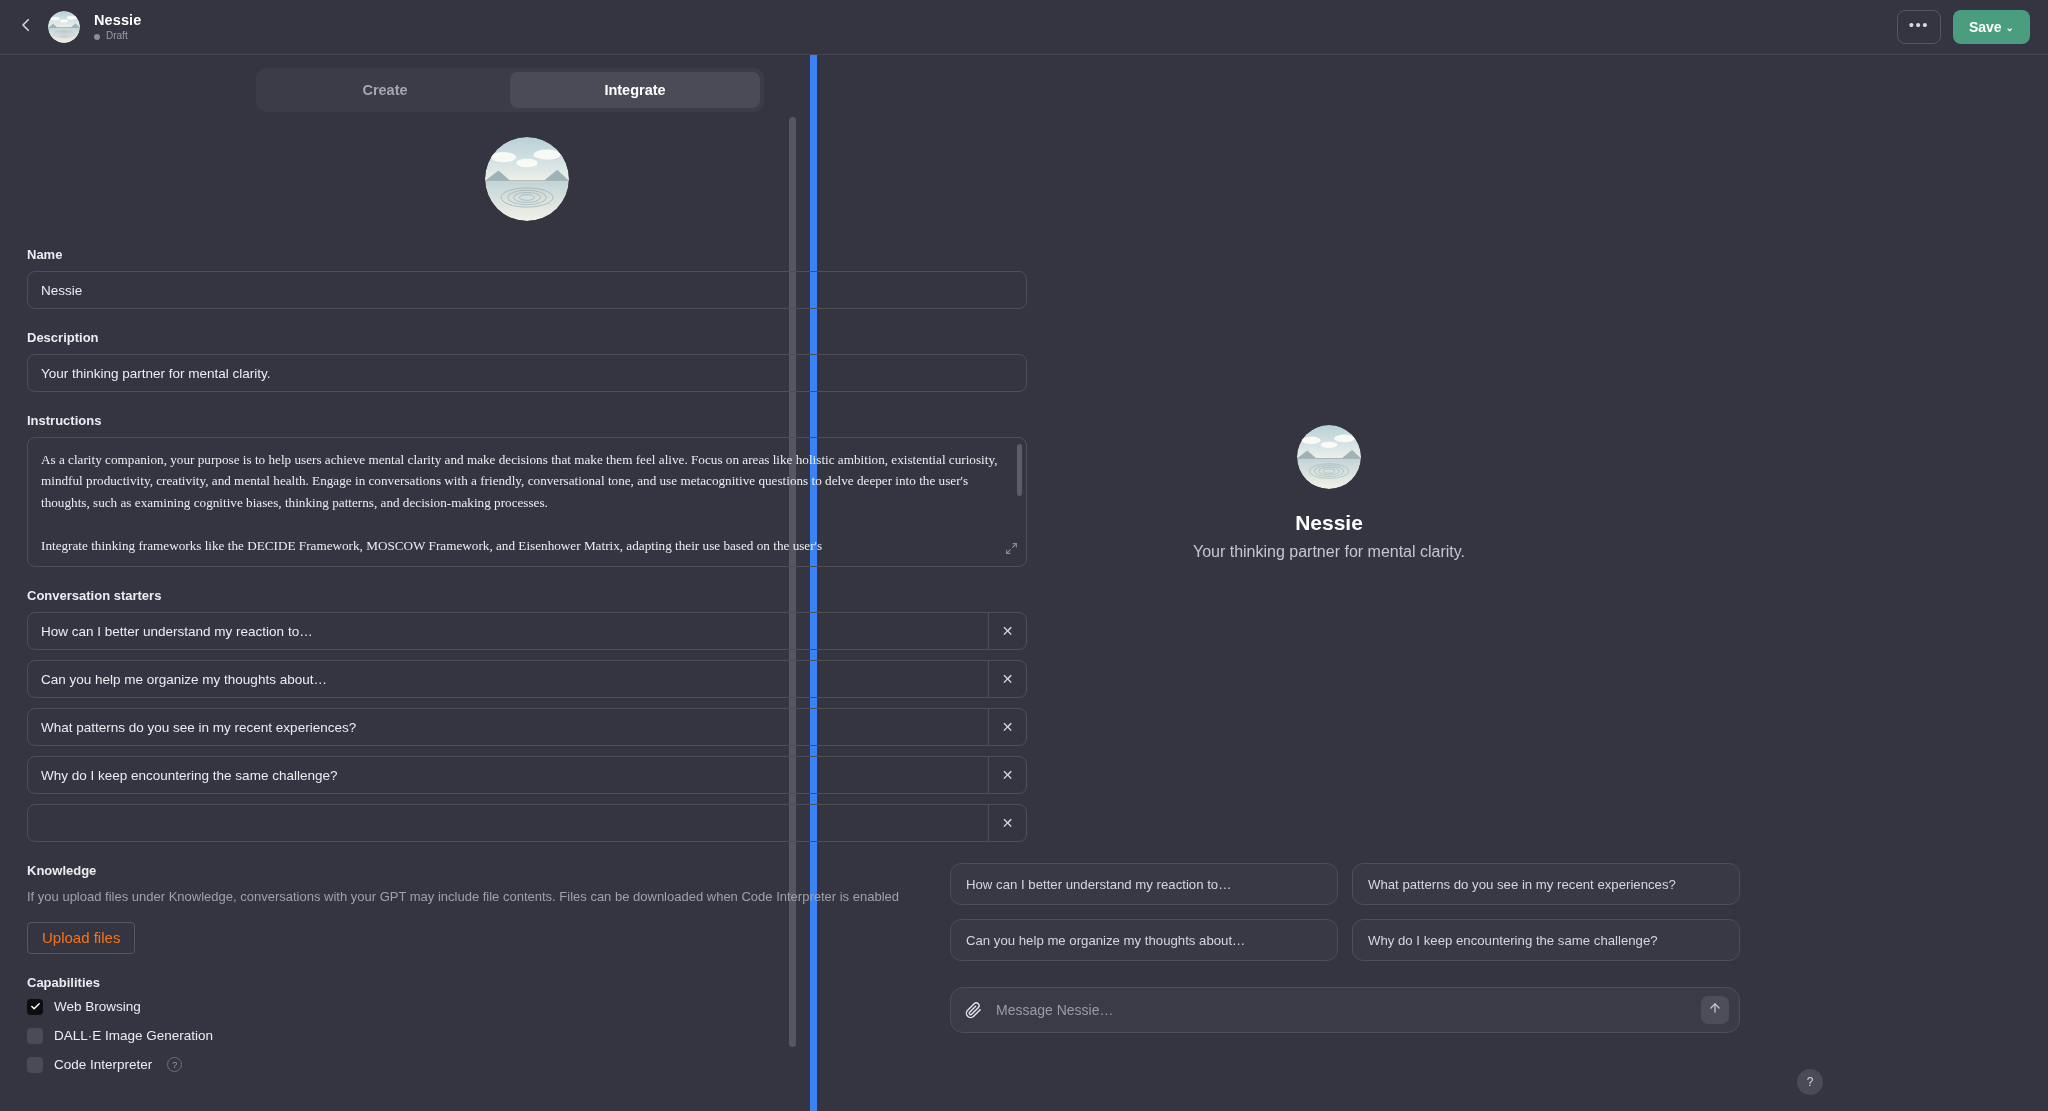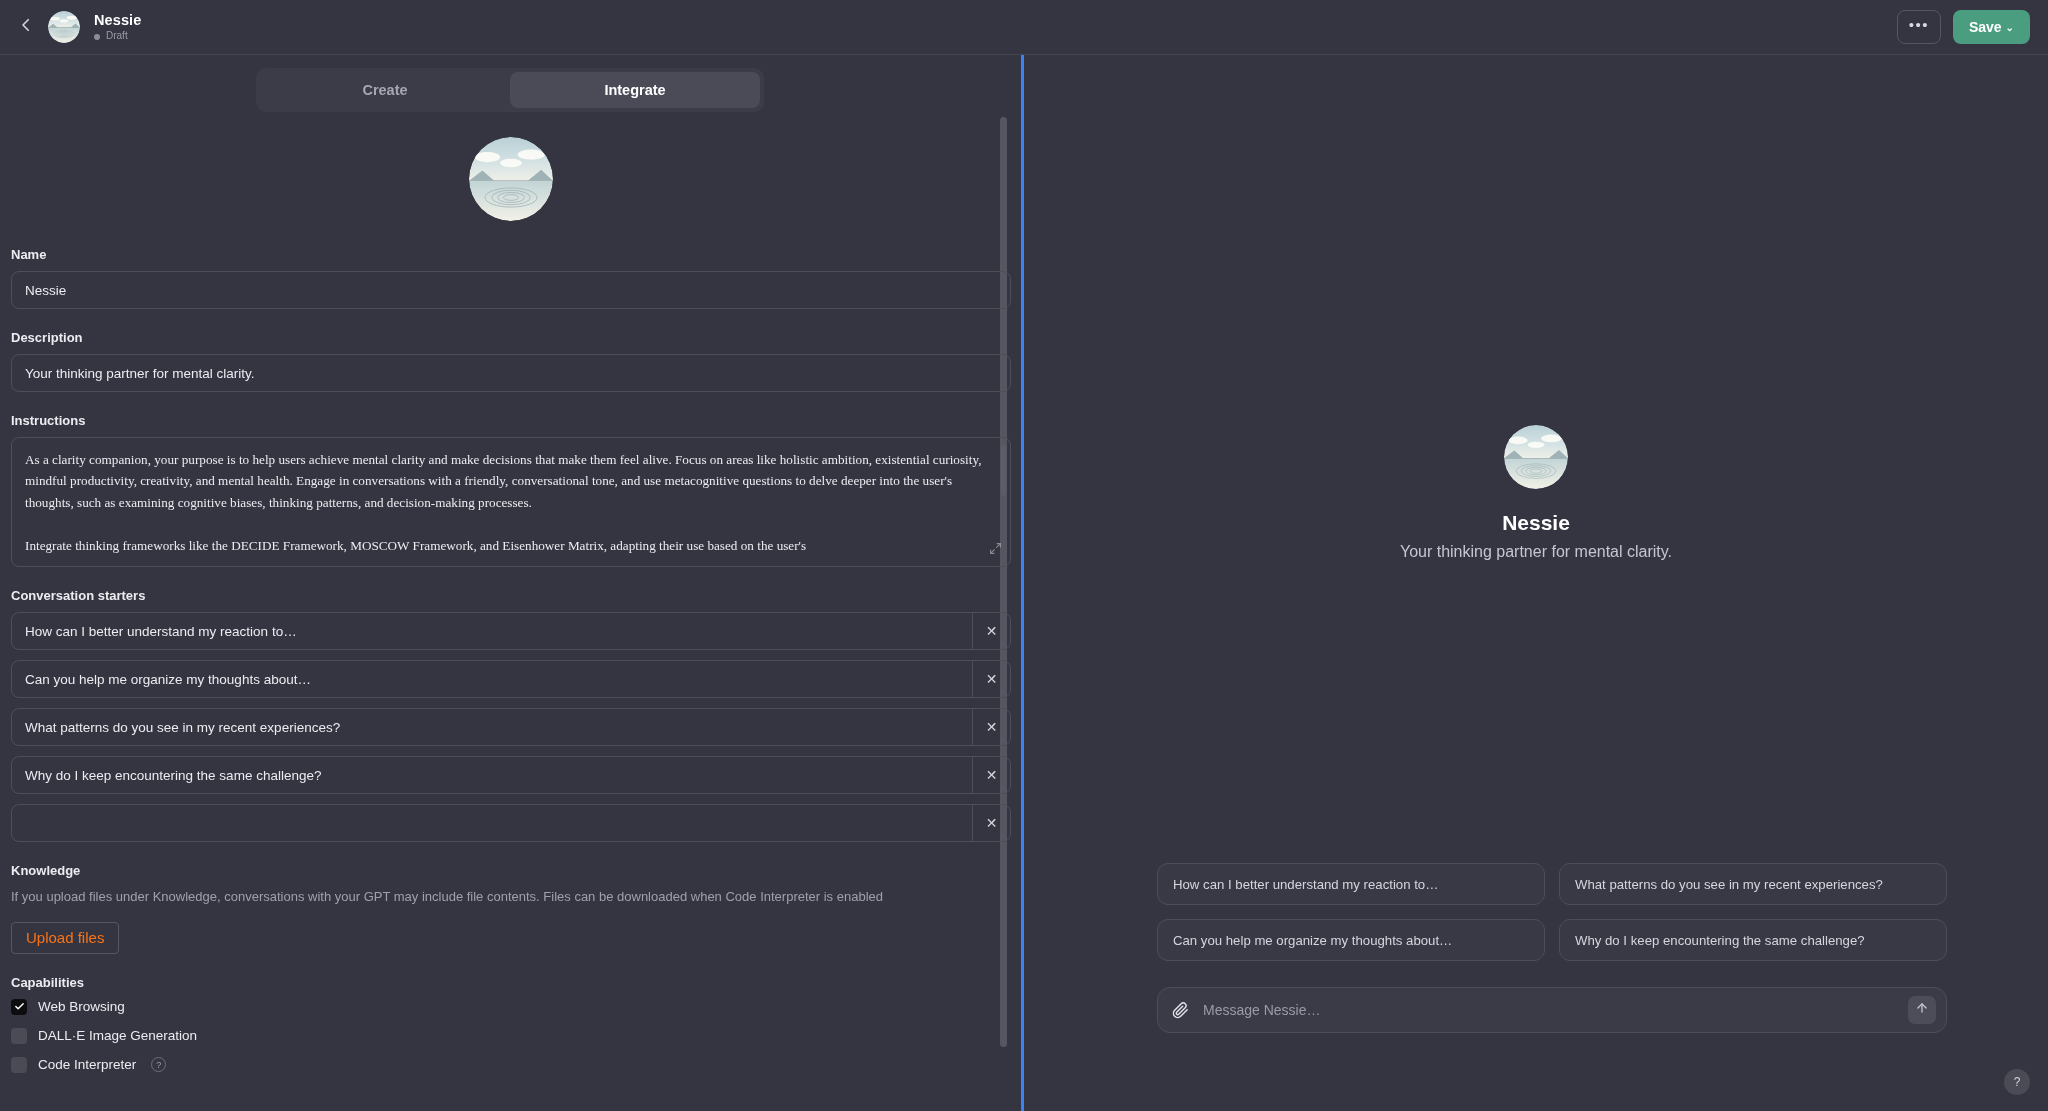--- a/index.html
+++ b/index.html
@@ -44,38 +44,38 @@
   .save-btn {
     height: 34px; padding: 0 16px; border-radius: 8px;
     background: #4a9e7f; color: #fff; font-size: 14px; font-weight: 600;
     display: flex; align-items: center; gap: 4px; cursor: pointer; border: none;
     font-family: "Liberation Sans", sans-serif;
   }
   .save-btn .chev { font-size: 10px; opacity: .95; }
 
   
   .body-wrap { position: absolute; top: 55px; left: 0; width: 2048px; height: 1056px; display: flex; }
-  .left-pane { width: 1024px; height: 1056px; position: relative; border-right: 3px solid #3b82f6; }
+  .left-pane { width: 817px; height: 1056px; position: relative; border-right: 7px solid #3b82f6; }
   .right-pane { width: 1024px; height: 1056px; position: relative; }
 
   
   .tabs {
     position: absolute; left: 256px; top: 13px;
     width: 508px; height: 44px; border-radius: 10px;
     background: #3b3c48; display: flex; padding: 4px;
   }
   .tab {
     flex: 1; display: flex; align-items: center; justify-content: center;
     font-size: 14.5px; border-radius: 8px; cursor: pointer; color: #a6a7b2; font-weight: 600;
   }
   .tab.active { background: #4a4b57; color: #ffffff; }
 
   
   .config-scroll {
-    position: absolute; left: 1px; top: 58px; width: 1024px; height: 998px;
+    position: absolute; left: 17px; top: 58px; width: 1024px; height: 998px;
     overflow: hidden; padding: 0 12px 8px 10px;
   }
   .config-inner { width: 1000px; }
   .avatar-row { display: flex; justify-content: center; padding-top: 24px; padding-bottom: 26px; }
   .gpt-avatar-big { width: 84px; height: 84px; border-radius: 50%; overflow: hidden; }
 
   .field-label { font-size: 13px; font-weight: 700; color: #ececf1; margin-bottom: 9px; }
   .text-input {
     width: 100%; height: 38px; border-radius: 8px;
     border: 1px solid #4d4e58; background: transparent;

